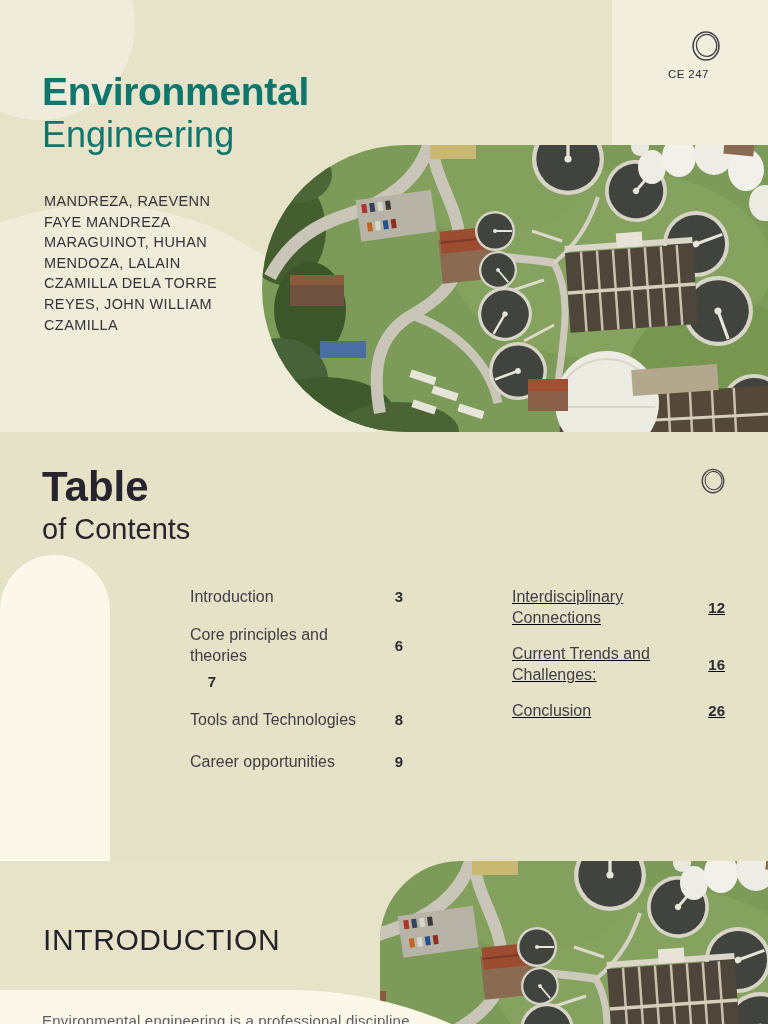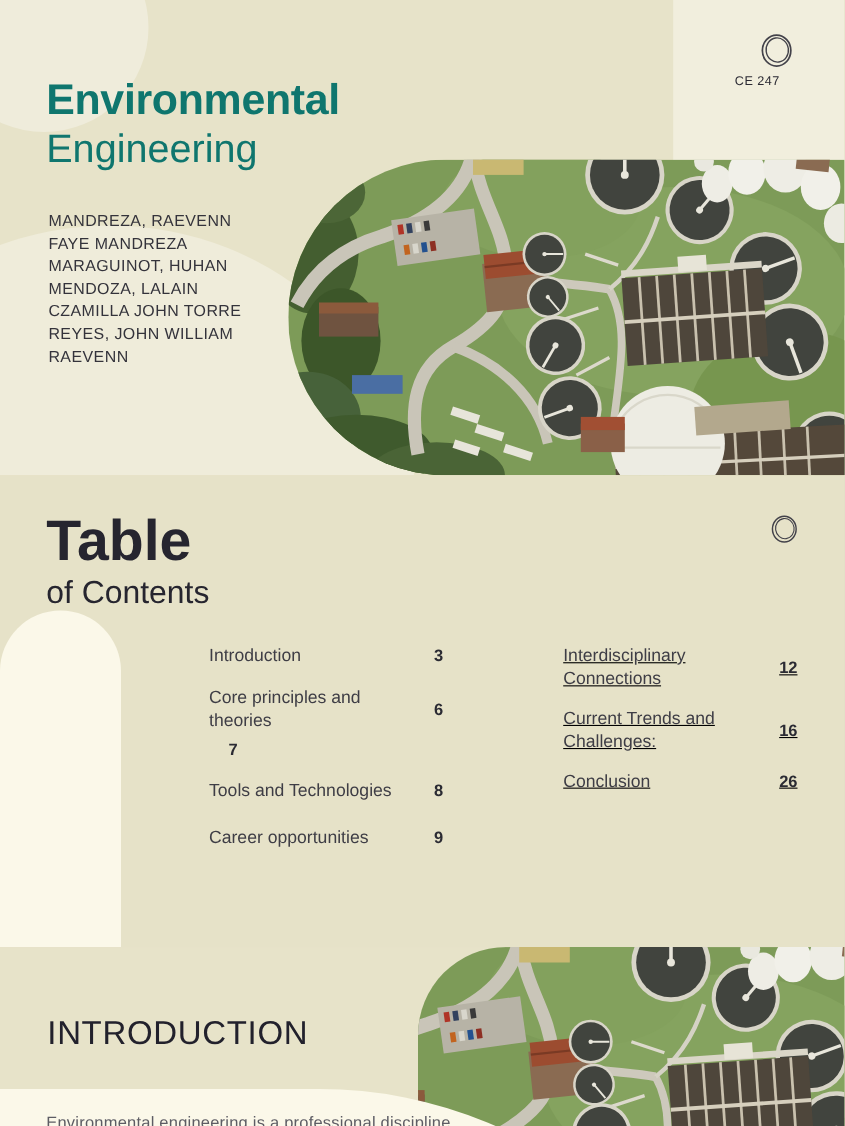--- a/index.html
+++ b/index.html
@@ -36,21 +36,21 @@
   .title1 .light{font-size:36px;font-weight:400;margin-top:6px;}
   .authors{position:absolute;left:44px;top:191px;color:#34333b;font-size:14.5px;
     line-height:20.6px;letter-spacing:0.4px;z-index:2;}
   .course{position:absolute;left:668px;top:68px;width:76px;text-align:left;
     font-size:11.5px;color:#2b2a33;letter-spacing:0.4px;}
   .ring{position:absolute;}
   #ring1{left:688px;top:28px;width:36px;height:36px;}
   #ring2{left:698px;top:34px;width:30px;height:30px;}
 
   .title2{position:absolute;left:42px;top:34px;color:#26252f;line-height:1.0;}
-  .title2 .big{font-size:52px;font-weight:700;}
+  .title2 .big{font-size:42px;font-weight:700;}
   .title2 .light{font-size:29px;font-weight:400;margin-top:7px;}
 
   .toc-col{position:absolute;top:154px;width:213px;}
   #toc-left{left:190px;}
   #toc-right{left:512px;}
   .toc-row{display:flex;align-items:center;justify-content:space-between;}
   .toc-label{font-size:16px;line-height:21px;color:#3e3d45;max-width:180px;}
   #toc-right .toc-label{max-width:160px;}
   .toc-num{font-size:15px;font-weight:600;color:#2b2b33;text-align:right;min-width:26px;}
   #toc-left .toc-row:nth-child(1){margin-bottom:17px;}
@@ -207,23 +207,23 @@
     <div class="title1">
       <div class="big">Environmental</div>
       <div class="light">Engineering</div>
     </div>
 
     <div class="authors">
       <div>MANDREZA, RAEVENN</div>
       <div>FAYE MANDREZA</div>
       <div>MARAGUINOT, HUHAN</div>
       <div>MENDOZA, LALAIN</div>
-      <div>CZAMILLA JOHN TORRE</div>
+      <div>CZAMILLA DELA TORRE</div>
       <div>REYES, JOHN WILLIAM</div>
-      <div>RAEVENN</div>
+      <div>CZAMILLA</div>
     </div>
 
     <div class="photo1">
       <svg viewBox="0 0 506 287" preserveAspectRatio="xMidYMid slice">
           <use href="#scene"></use>
         </svg>
     </div>
   </section>
 
   <section class="slide" id="slide2">

